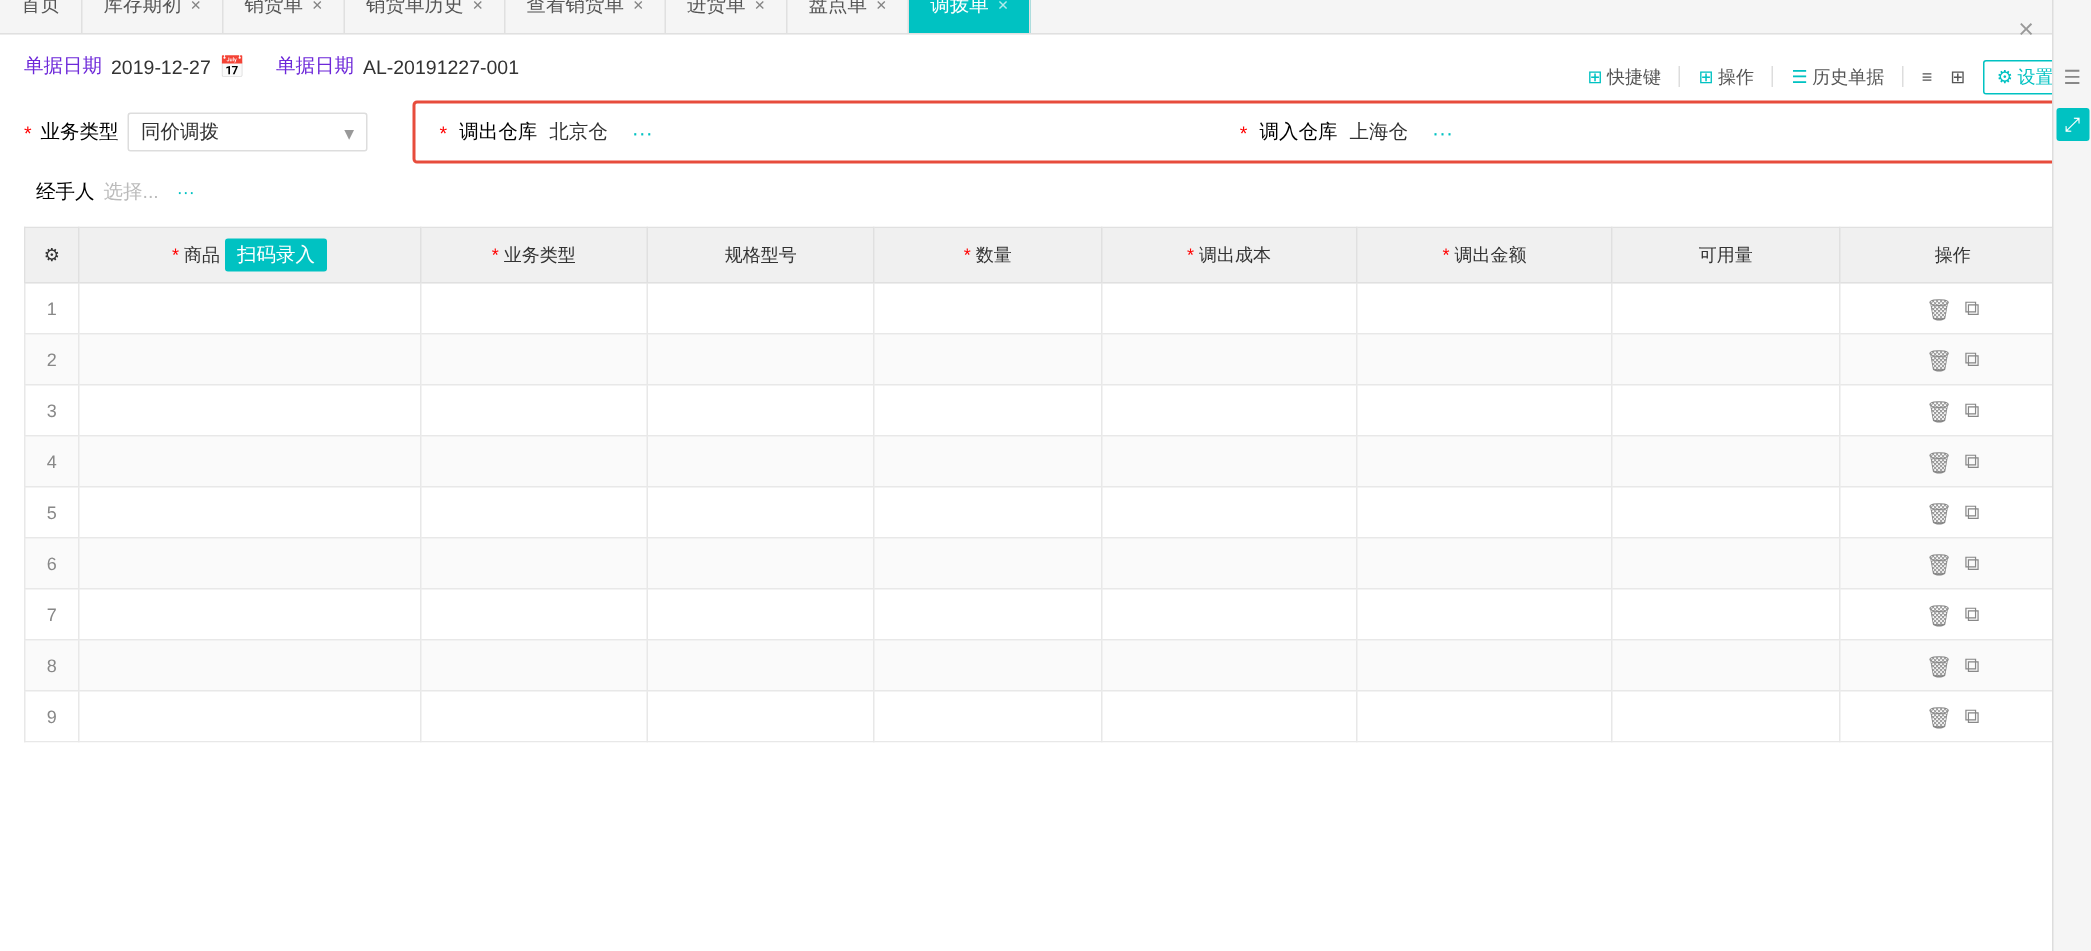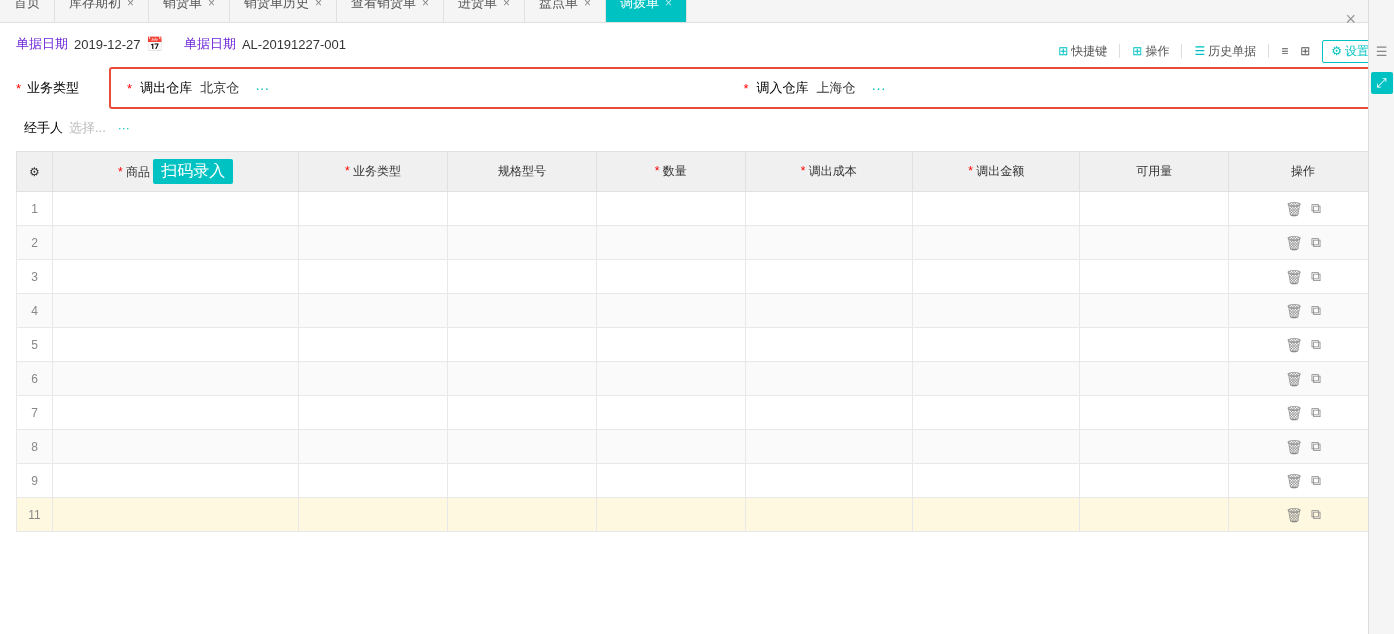--- a/index.html
+++ b/index.html
@@ -77,21 +77,21 @@
       background: #f0f0f0; border: 1px solid #e0e0e0; padding: 7px 8px;
       text-align: center; font-weight: normal; color: #333; white-space: nowrap;
     }
     .data-table td {
       border: 1px solid #e8e8e8; padding: 6px 8px; text-align: center; height: 34px;
       background: #fff;
     }
     .data-table tr:nth-child(even) td { background: #fafafa; }
     .scan-btn {
       background: #00c2c2; color: #fff; border: none; border-radius: 2px;
-      padding: 2px 8px; font-size: 16px; cursor: pointer; white-space: nowrap;
+      padding: 2px 8px; font-size: 13px; cursor: pointer; white-space: nowrap;
     }
     .action-icons { display: flex; align-items: center; justify-content: center; gap: 8px; }
     .action-icon { cursor: pointer; color: #888; font-size: 14px; }
 
     
     .right-sidebar {
       position: fixed; right: 0; top: 0; bottom: 0; width: 26px;
       background: #f5f5f5; border-left: 1px solid #ddd;
       display: flex; flex-direction: column; align-items: center; gap: 10px;
       padding-top: 40px;
@@ -192,20 +192,24 @@
         <span>设置</span>
       </div>
     </div>
   </div>
 
   <div style="display:flex; align-items:center; gap:10px; margin-bottom:10px;">
 
     <div style="display:flex; align-items:center; gap:6px;">
       <span class="required-star">*</span>
       <span class="form-label">业务类型</span>
+      <div class="form-select" style="min-width:160px;">
+        <span>同价调拨</span>
+        <span class="arrow">▾</span>
+      </div>
     </div>
 
     <div class="warehouse-section">
       <div class="warehouse-group">
         <span class="required-star">*</span>
         <span class="form-label">调出仓库</span>
         <span class="form-value">北京仓</span>
         <span class="warehouse-more">···</span>
       </div>
       <div class="warehouse-group">
@@ -419,38 +423,20 @@
       <td style=""></td>
       <td style=""></td>
       <td style=""></td>
       <td style="">
         <div class="action-icons">
           <span class="action-icon" title="删除">🗑</span>
           <span class="action-icon" title="复制">⧉</span>
         </div>
       </td>
     </tr>
-          <tr>
-      <td style="background:#fff8e1;">
-        <span style="color:#888;">11</span>
-      </td>
-      <td style="background:#fff8e1;" colspan="1"></td>
-      <td style="background:#fff8e1;"></td>
-      <td style="background:#fff8e1;"></td>
-      <td style="background:#fff8e1;"></td>
-      <td style="background:#fff8e1;"></td>
-      <td style="background:#fff8e1;"></td>
-      <td style="background:#fff8e1;"></td>
-      <td style="background:#fff8e1;">
-        <div class="action-icons">
-          <span class="action-icon" title="删除">🗑</span>
-          <span class="action-icon" title="复制">⧉</span>
-        </div>
-      </td>
-    </tr>
         </tbody>
     </table>
   </div>
 
 </div>
 
 <div class="right-sidebar">
   <div class="sidebar-icon">☰</div>
   <div class="sidebar-icon teal">⤢</div>
 </div>

